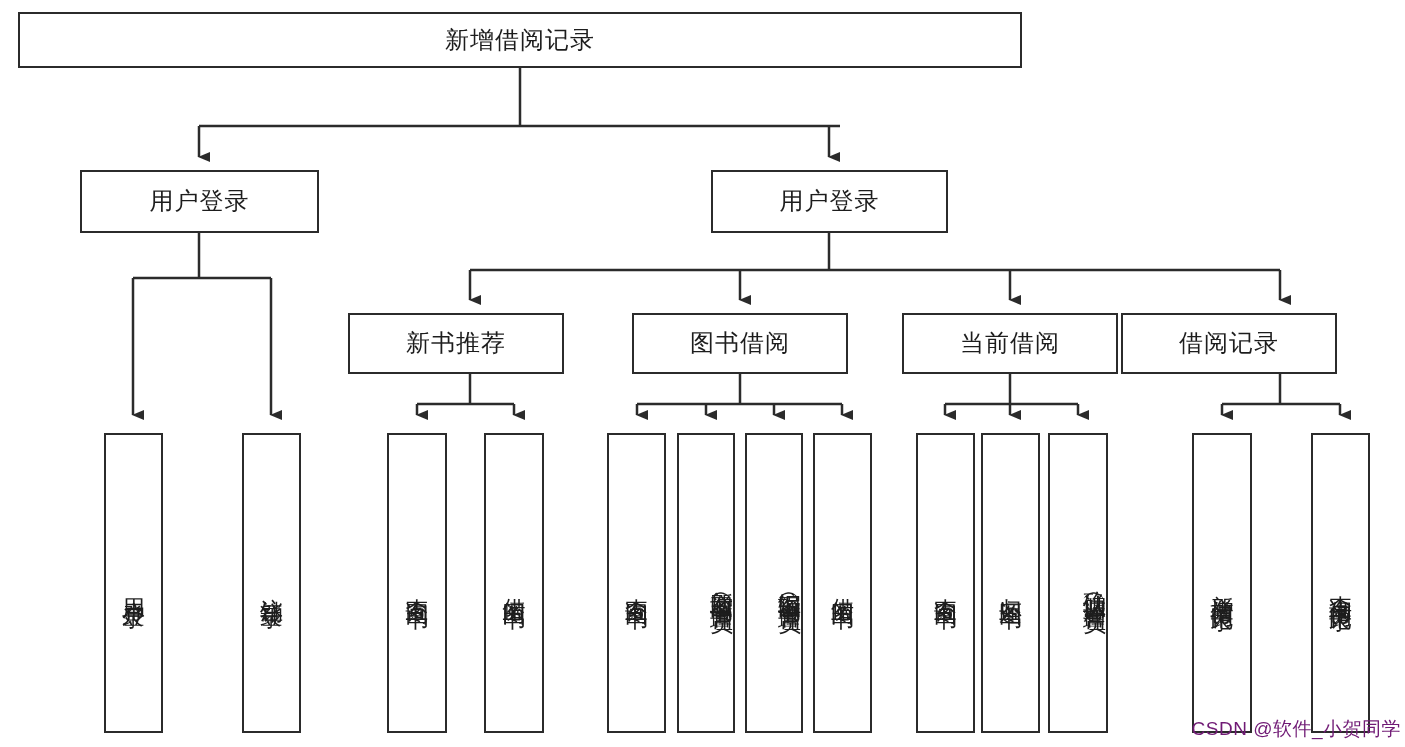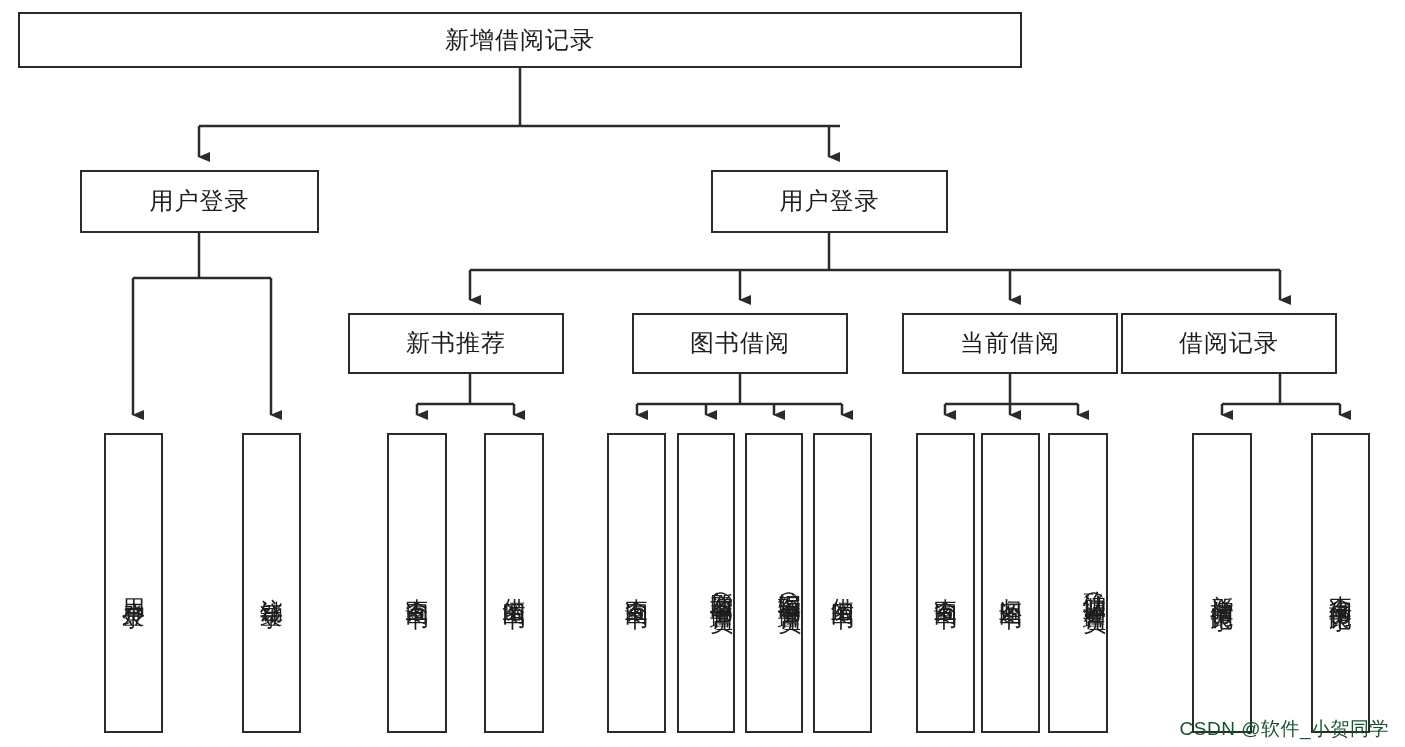--- a/index.html
+++ b/index.html
@@ -52,24 +52,24 @@
     line-height: 1.0;
   }
   .node.v.mid {
     align-items: center;
   }
   .label {
     white-space: nowrap;
   }
   .watermark {
     position: absolute;
-    right: 16px;
+    right: 4px;
     bottom: 5px;
     font-size: 19px;
-    color: #14532d;
+    color: #701a75;
     white-space: nowrap;
     letter-spacing: 0.5px;
   }
 </style>
 </head>
 <body>
 
 <div id="canvas">
 
   <svg class="connectors" viewBox="0 0 1405 747">

